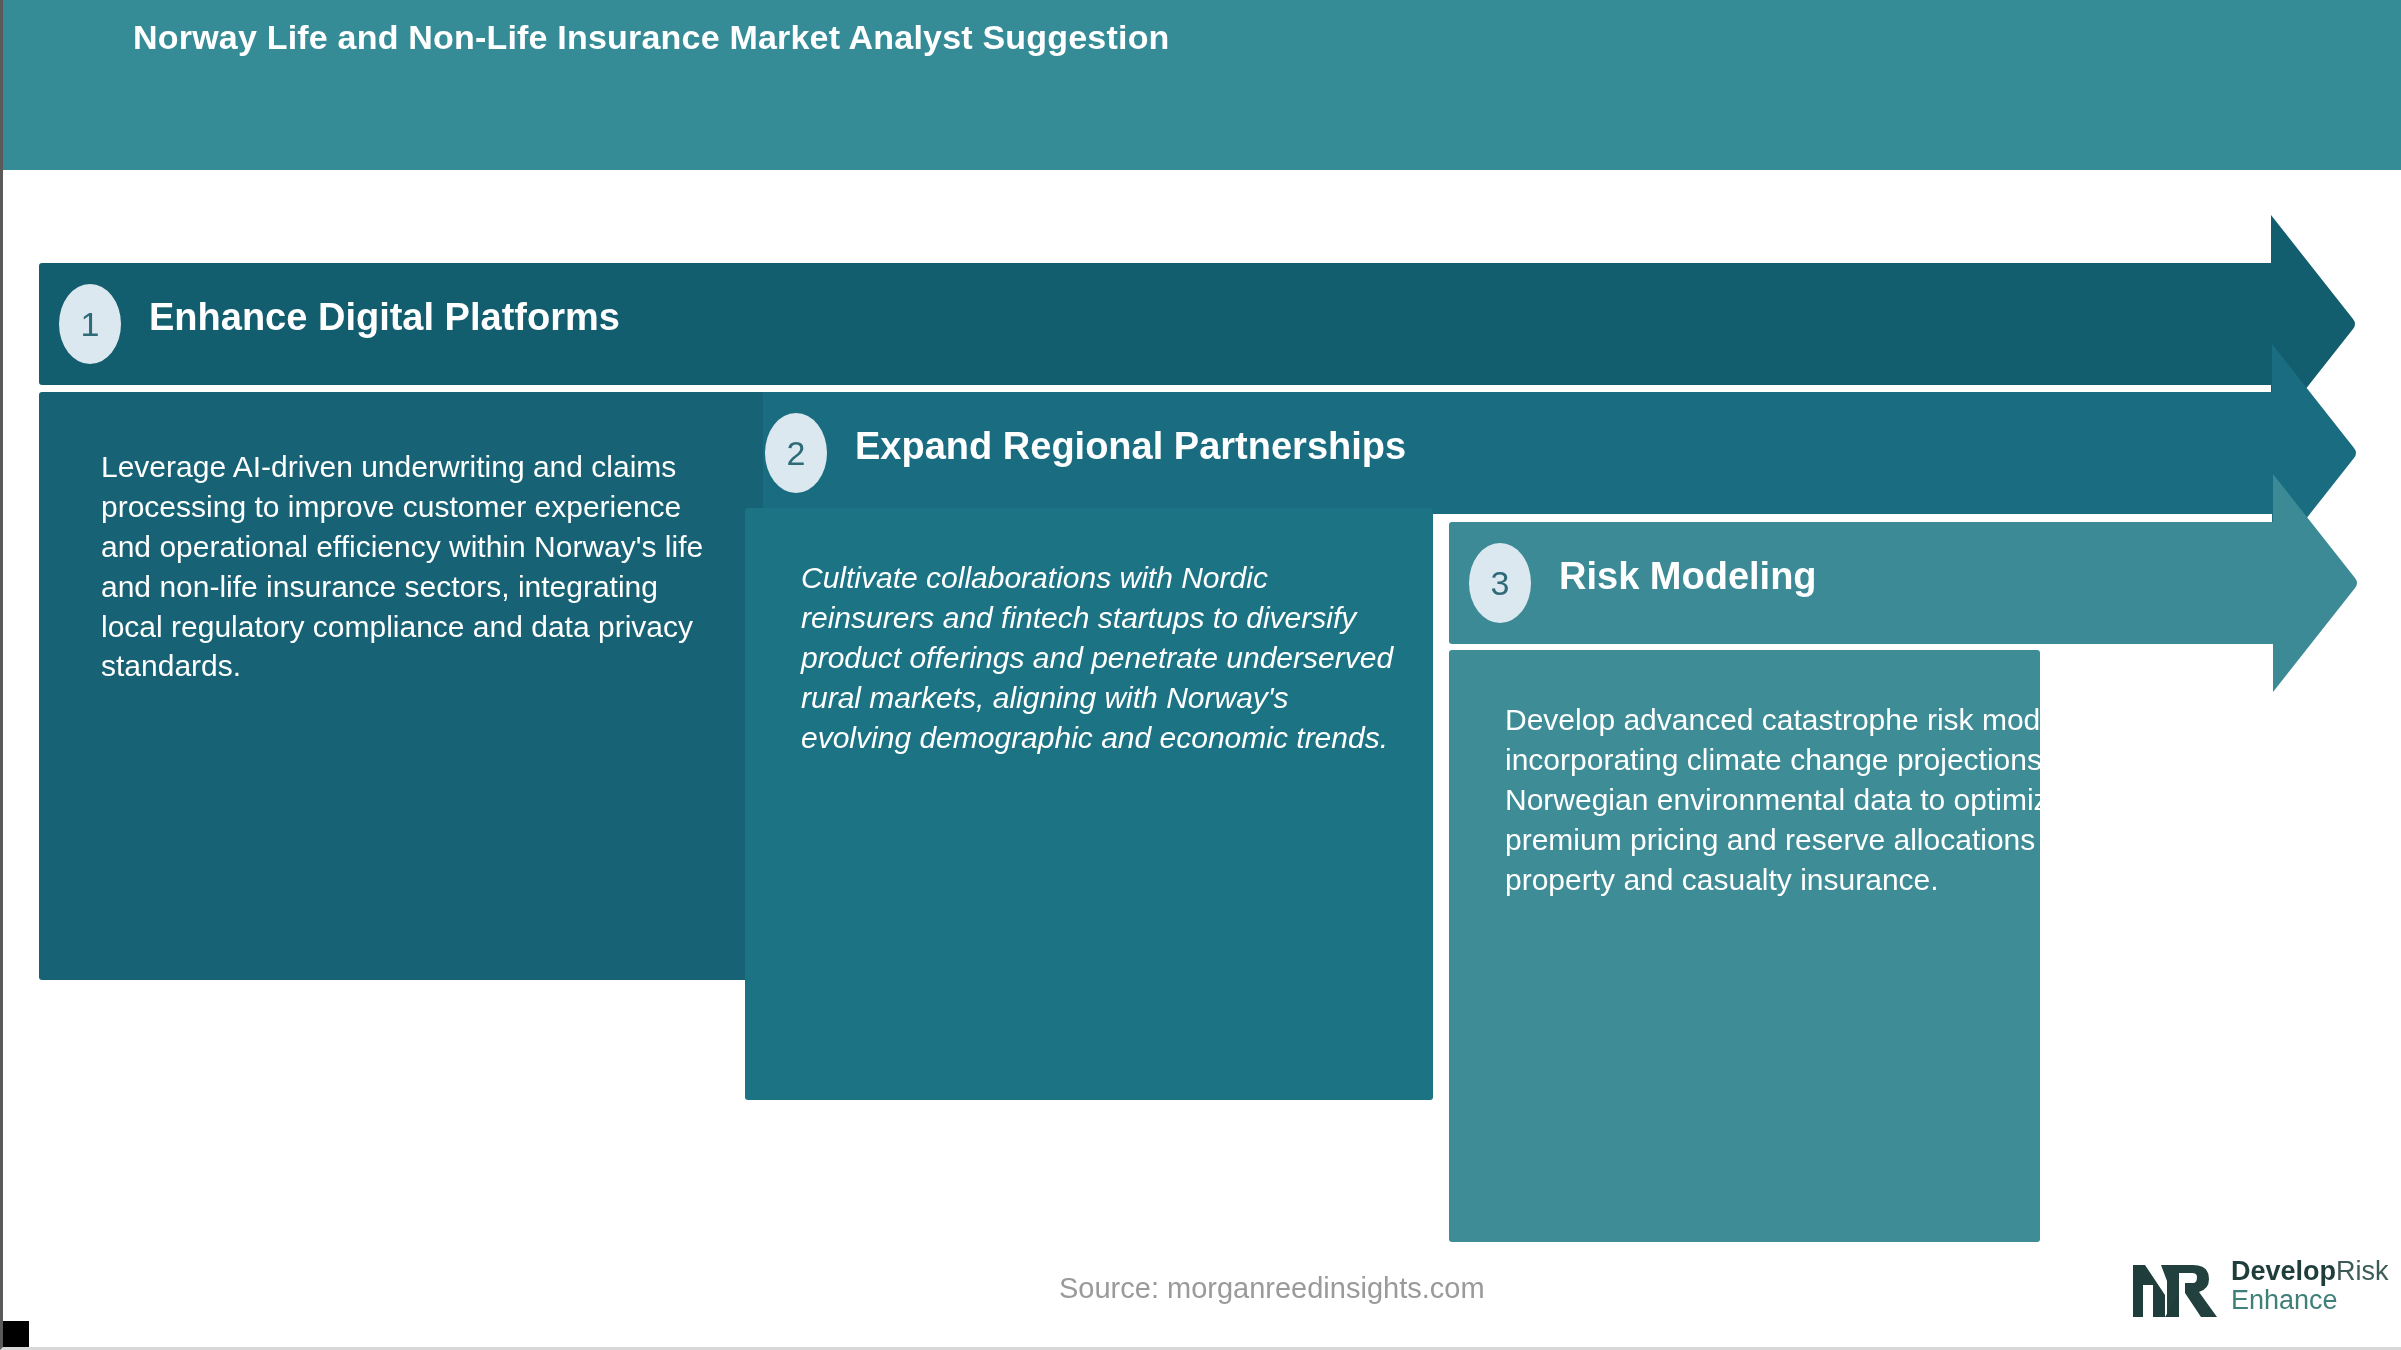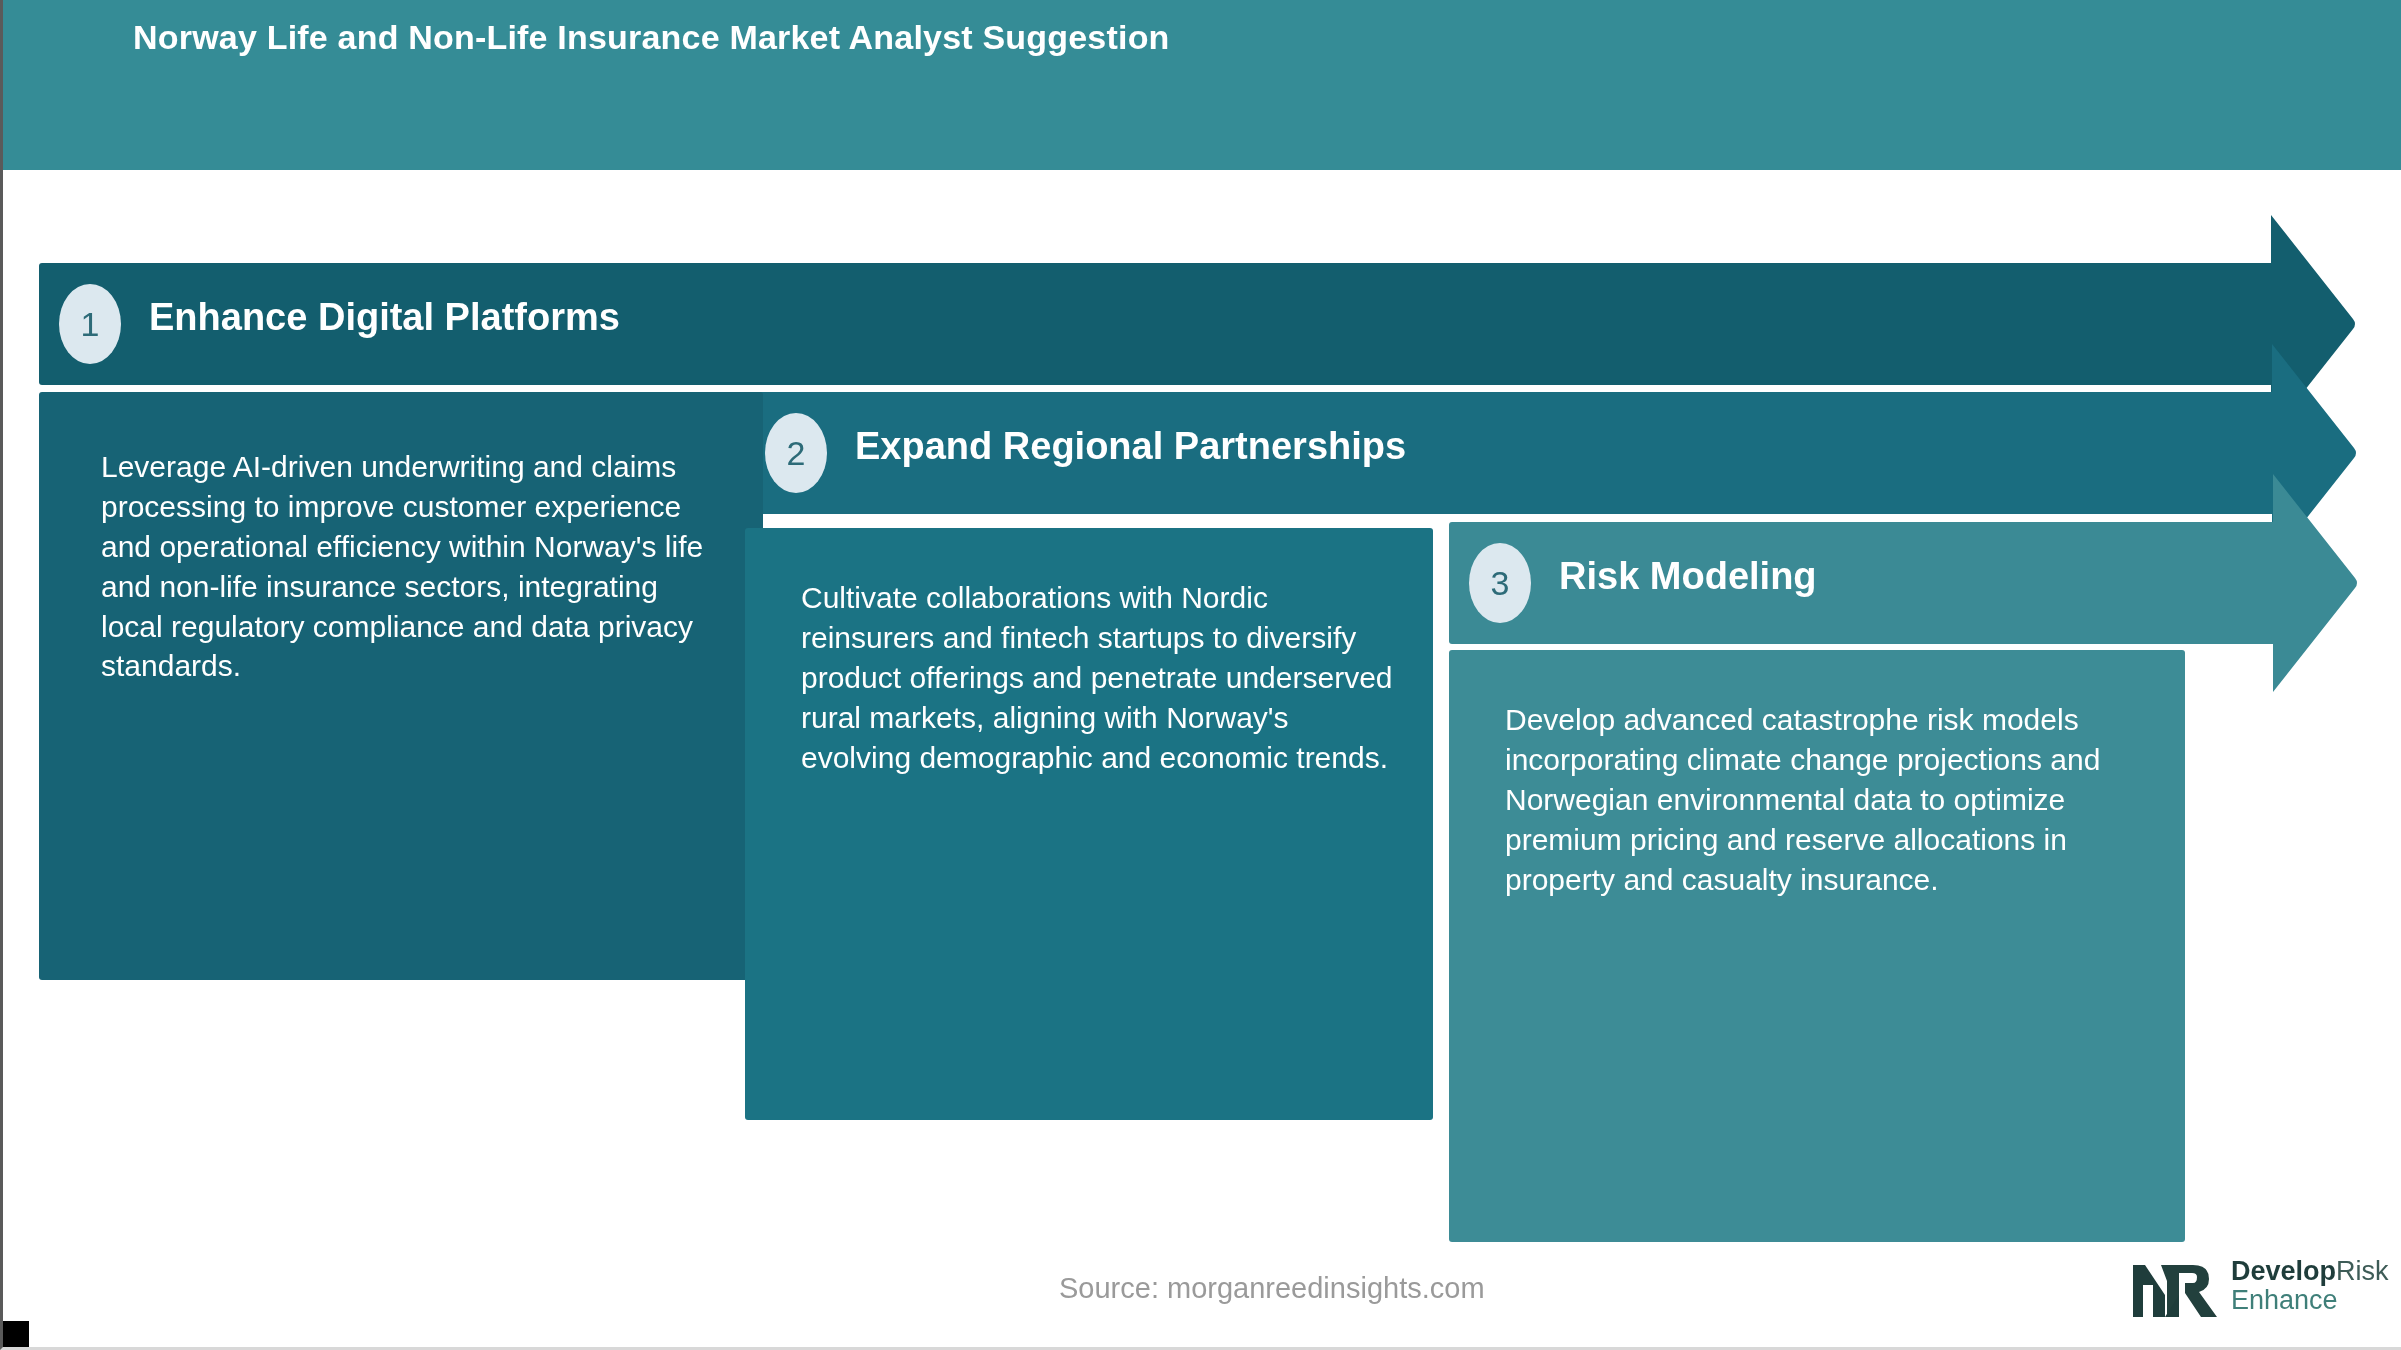--- a/index.html
+++ b/index.html
@@ -115,28 +115,29 @@
     line-height: 1.33;
     font-weight: normal;
   }
   #panel-1 {
     left: 36px; top: 392px;
     width: 724px; height: 588px;
     background: #176375;
   }
   #panel-1 .panel-text { left: 62px; top: 55px; width: 610px; }
   #panel-2 {
-    left: 742px; top: 528px;
+    left: 742px; top: 508px;
     width: 688px; height: 592px;
     background: #1b7384;
+    font-style: italic;
   }
   #panel-2 .panel-text { left: 56px; top: 50px; width: 600px; }
   #panel-3 {
     left: 1446px; top: 650px;
-    width: 736px; height: 592px;
+    width: 591px; height: 592px;
     background: #3d8c96;
   }
   #panel-3 .panel-text { left: 56px; top: 50px; width: 620px; }
   
   #source-text {
     position: absolute;
     left: 1056px;
     top: 1272px;
     font-size: 29px;
     color: #9a9a9a;

